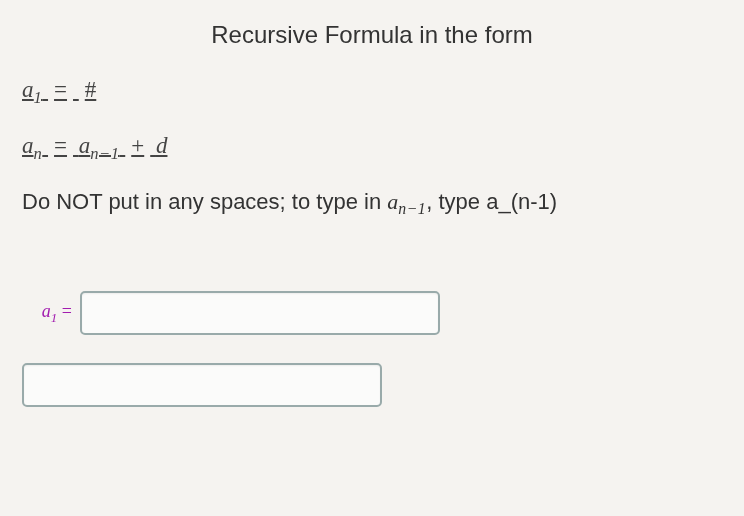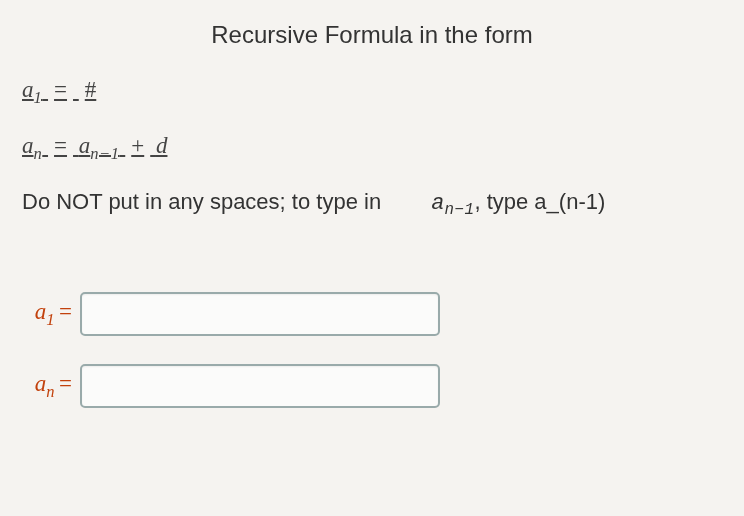--- a/index.html
+++ b/index.html
@@ -40,37 +40,36 @@
       letter-spacing: 0.5px;
     }
     .instruction {
       font-size: 22px;
       font-weight: 500;
       color: #333;
       margin-top: 6px;
       margin-bottom: 70px;
     }
     .instruction .mathbit {
-      font-family: Liberation Mono, monospace;
+      font-family: Liberation Serif, serif;
       font-style: italic;
-      margin-left: 44px;
     }
     .instruction .plain {
       font-style: normal;
     }
     .input-row {
       display: flex;
       align-items: center;
       margin-bottom: 28px;
     }
     .input-label {
       font-family: Georgia, 'Times New Roman', serif;
       font-style: italic;
-      font-size: 23px;
-      color: #c2410c;
+      font-size: 18px;
+      color: #a21caf;
       width: 58px;
       text-align: right;
       padding-right: 8px;
     }
     .input-label .op {
       font-style: normal;
       margin-left: 4px;
     }
     .answer-input {
       width: 360px;
@@ -108,17 +107,14 @@
 </div>
 
 <div class="input-row">
   <div class="input-label">
     <span>a</span><span class="sub">1</span><span class="op">=</span>
   </div>
   <input type="text" class="answer-input" value="" style="">
 </div>
 
 <div class="input-row">
-  <div class="input-label">
-    <span>a</span><span class="sub">n</span><span class="op">=</span>
-  </div>
   <input type="text" class="answer-input" value="" style="">
 </div>
 
 </body></html>

